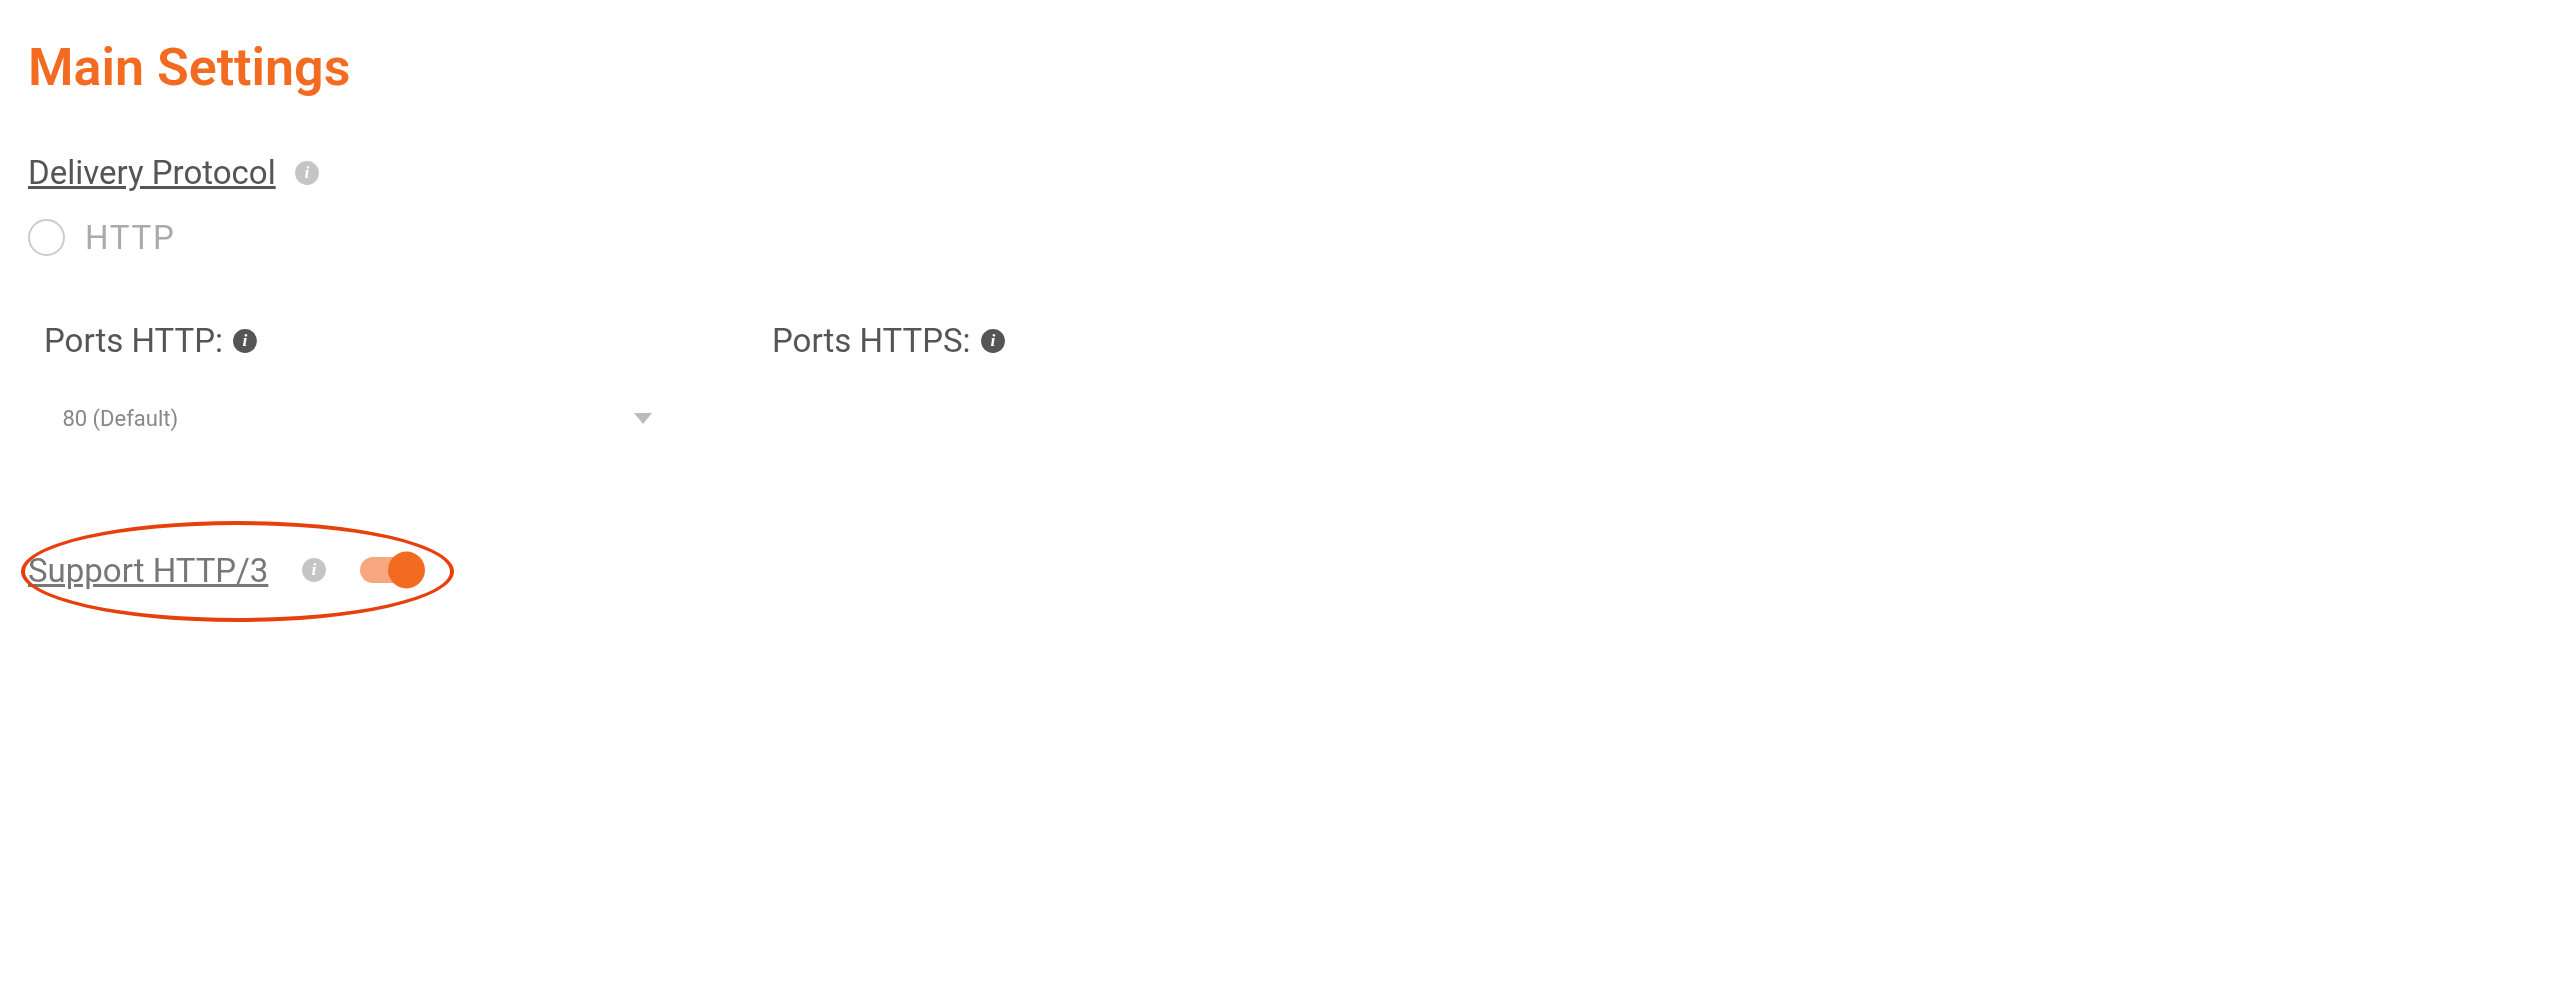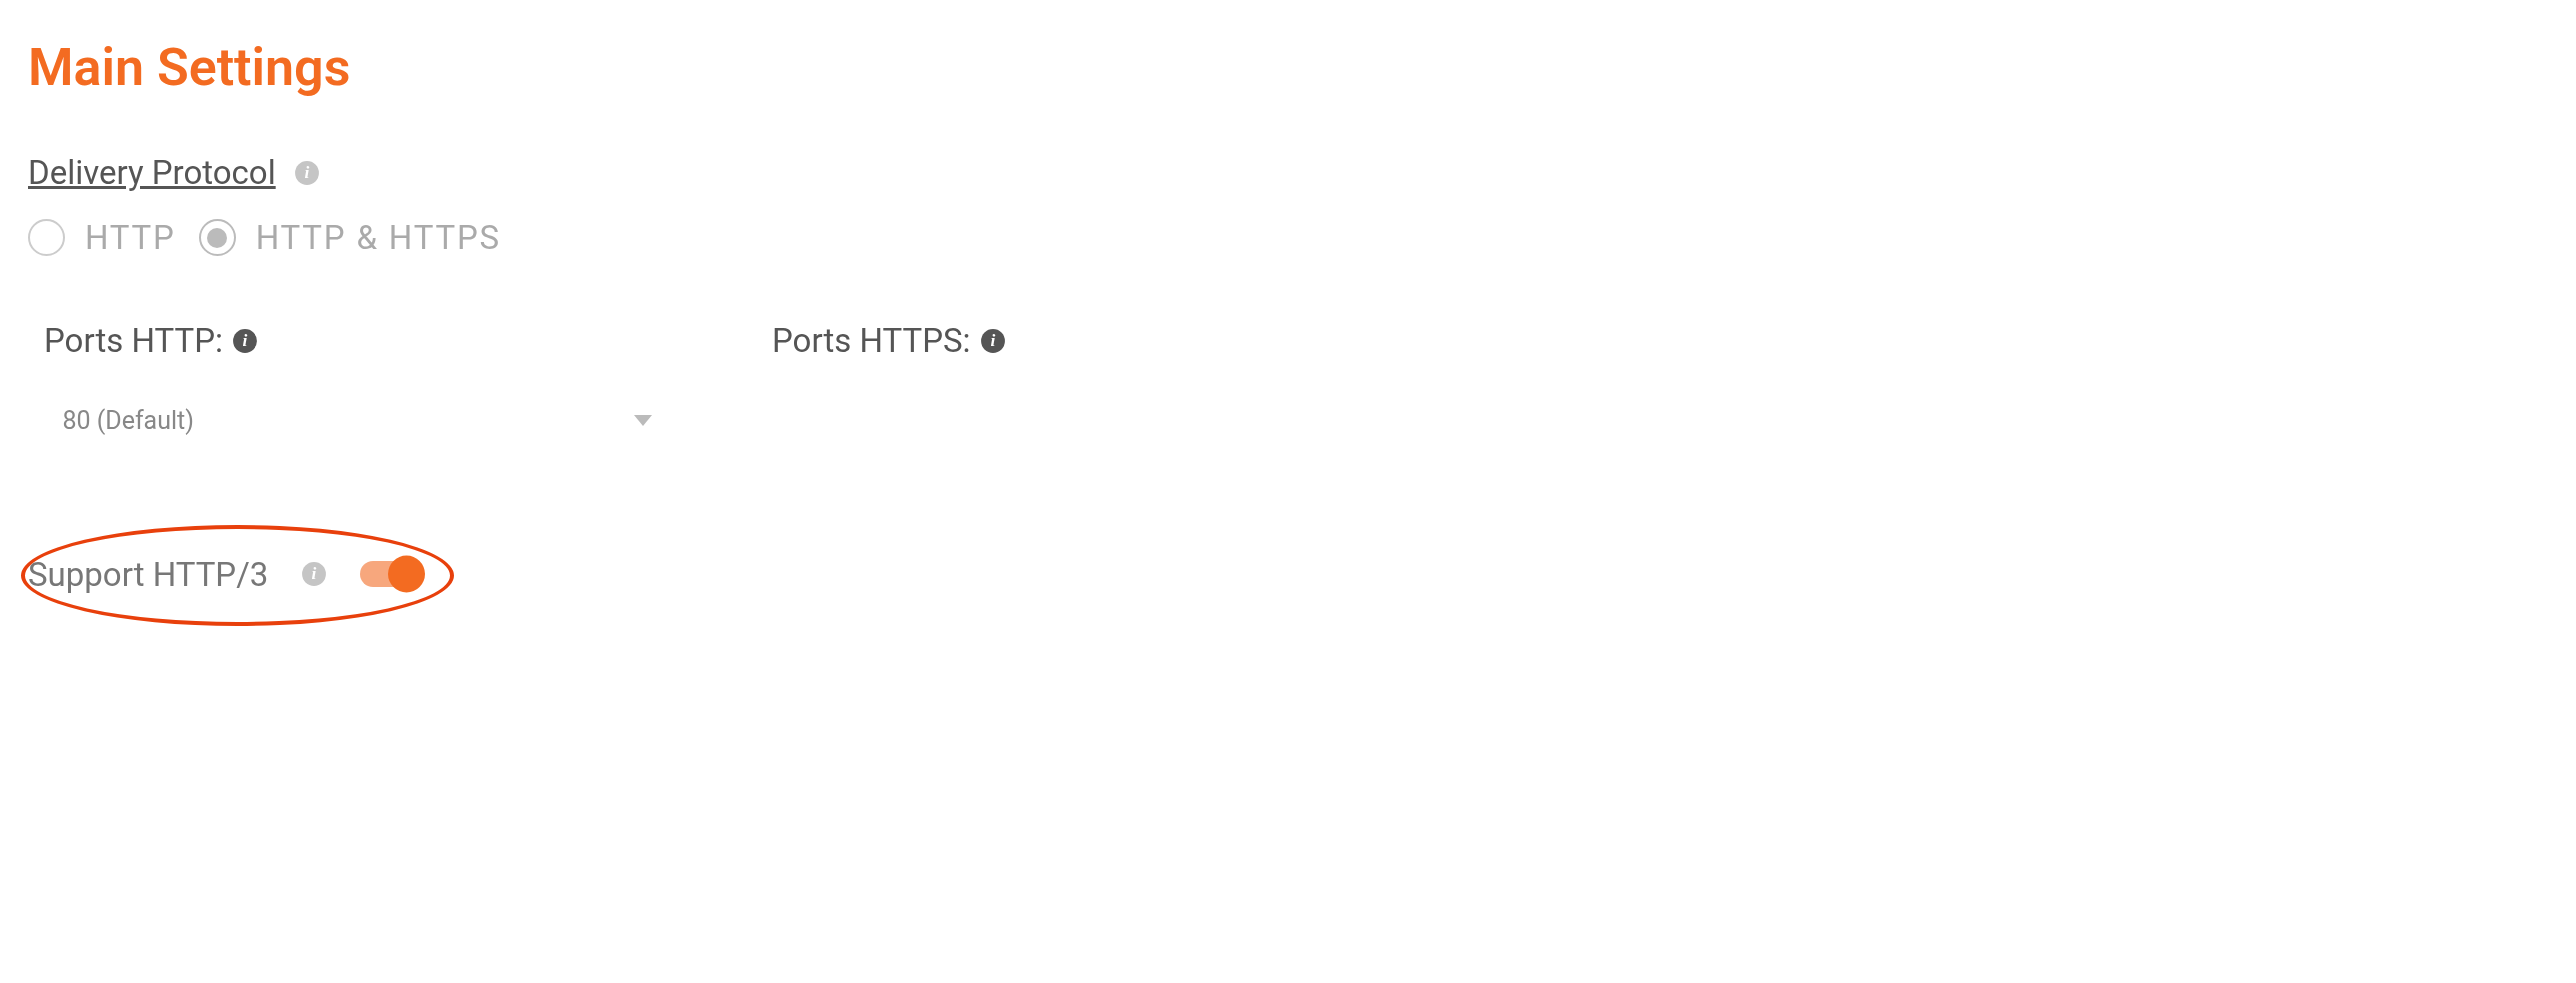--- a/index.html
+++ b/index.html
@@ -108,34 +108,35 @@
     .dropdown {
       display: flex;
       align-items: center;
       justify-content: space-between;
       padding: 9.2px 18.4px;
       cursor: pointer;
       width: 626px;
     }
     .dropdown-value {
       color: #888;
-      font-size: 25px;
+      font-size: 22px;
       font-weight: 400;
     }
     .dropdown-caret {
       width: 0;
       height: 0;
       border-left: 9.2px solid transparent;
       border-right: 9.2px solid transparent;
       border-top: 11px solid #bbb;
     }
     .http3-label {
       color: #777;
       font-size: 33px;
       font-weight: 400;
+      text-decoration: underline;
     }
     .toggle {
       position: relative;
       width: 59px;
       height: 26px;
       background: #f7a77d;
       border-radius: 26px;
       cursor: pointer;
     }
     .toggle::after {
@@ -184,24 +185,20 @@
         <circle cx="12" cy="12" r="11"></circle>
         <text x="12" y="17" text-anchor="middle" font-size="16" font-family="Georgia, serif" font-style="italic" font-weight="bold" fill="#fff">i</text>
       </svg>
   </span>
 </div>
 
 <div class="radio-group">
   <div class="radio-option">
     <span class="radio-circle"></span>
     <span class="radio-label">HTTP</span>
-  </div>
-  <div class="radio-option">
-    <span class="radio-circle selected"></span>
-    <span class="radio-label">HTTP &amp; HTTPS</span>
   </div>
 </div>
 
 <div class="ports-row">
   <div class="ports-col">
     <div class="ports-label">
       <span>Ports HTTP:</span>
       <span class="info-icon dark">
         <svg viewBox="0 0 24 24" fill="currentColor" style="font-size:36px">
             <circle cx="12" cy="12" r="11"></circle>

